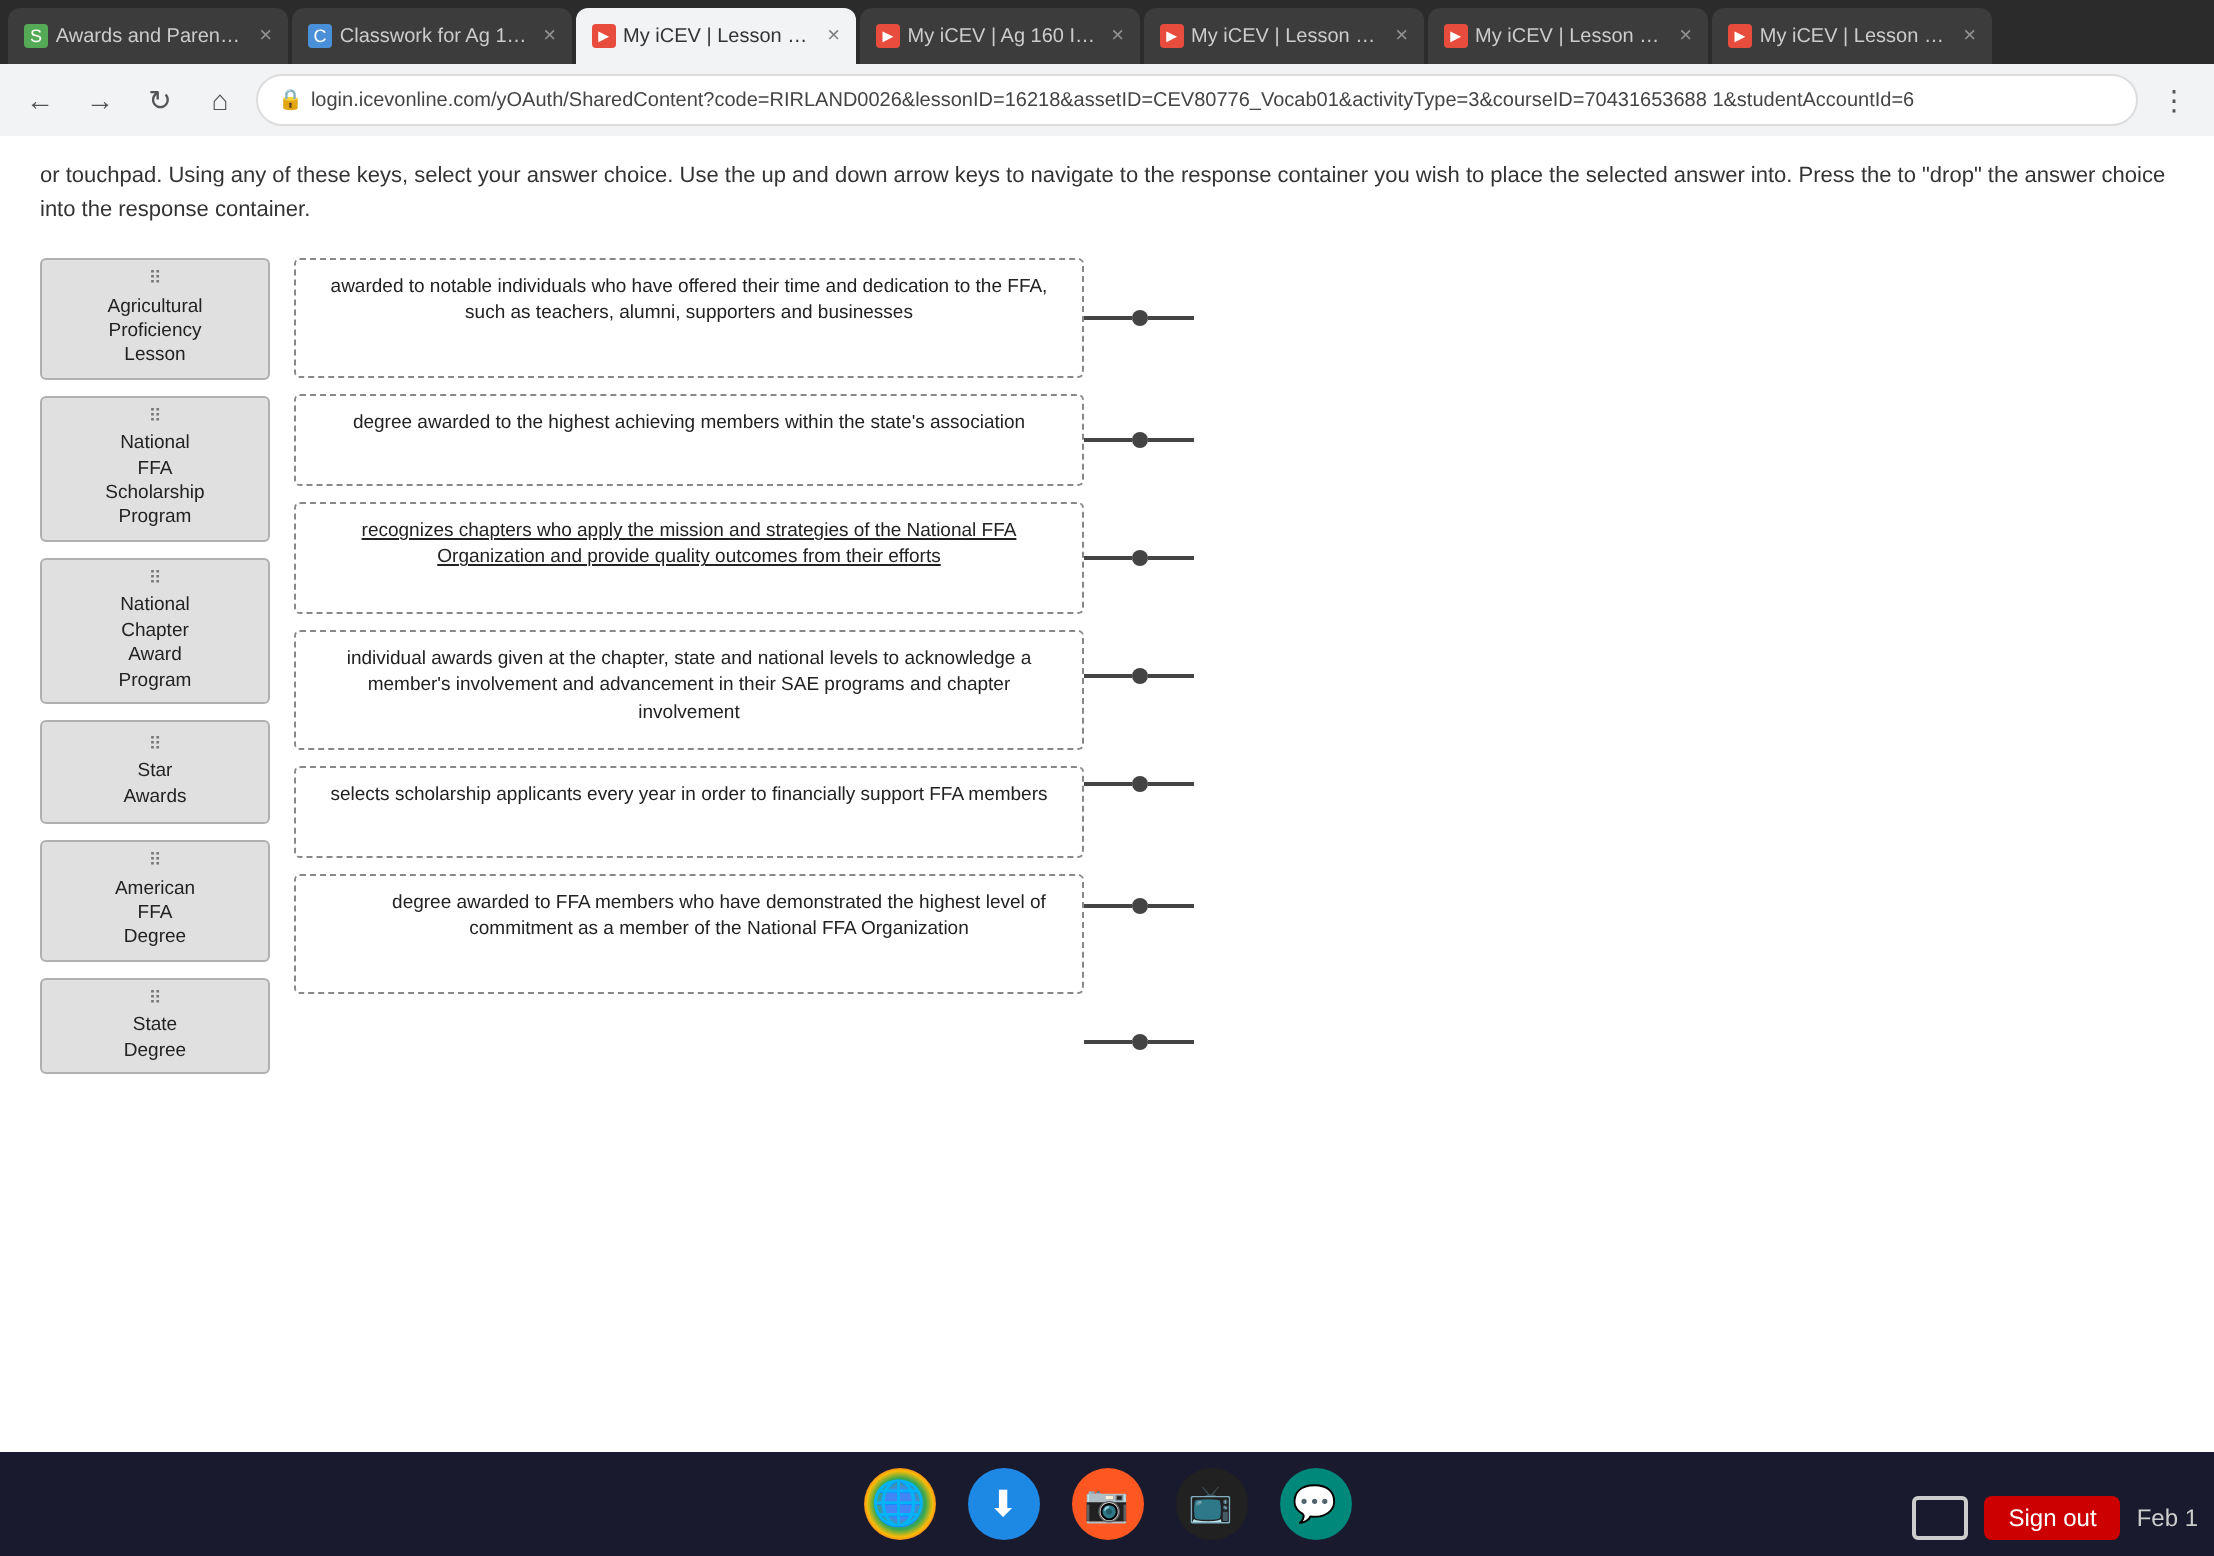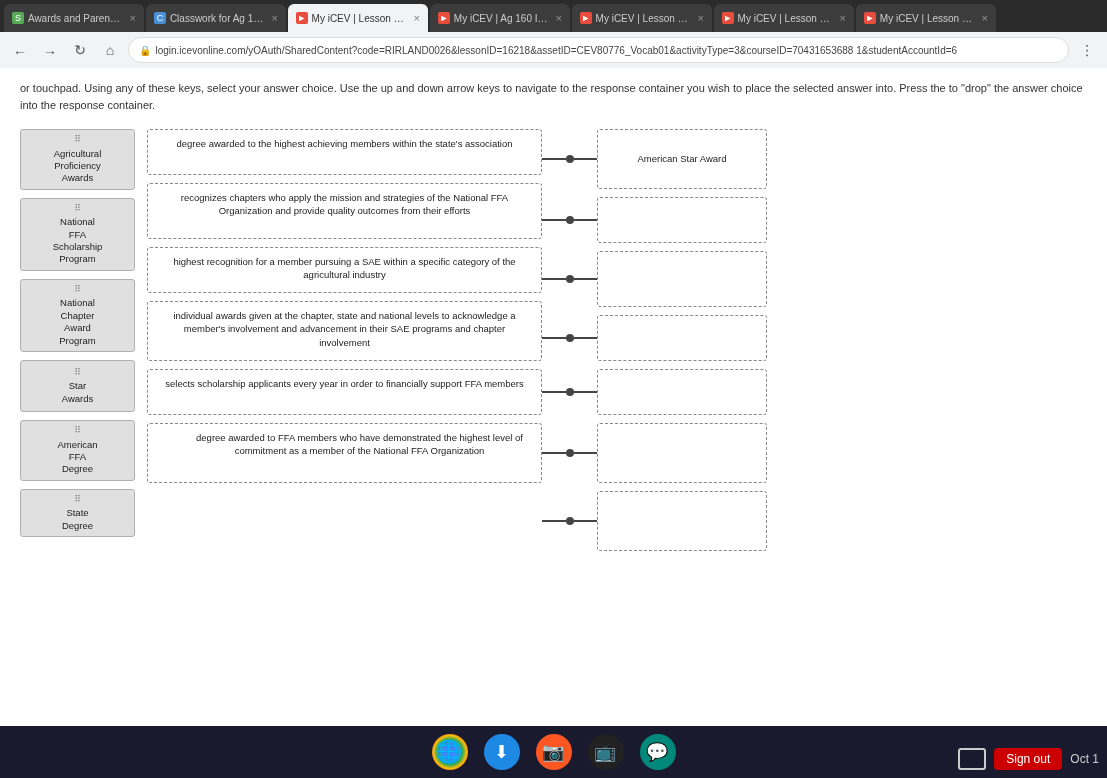--- a/index.html
+++ b/index.html
@@ -332,21 +332,21 @@
 
   <p class="instruction-text">or touchpad. Using any of these keys, select your answer choice. Use the up and down arrow keys to navigate to the response container you wish to place the selected answer into. Press the to "drop" the answer choice into the response container.</p>
 
   <div class="matching-area">
 
     <div class="col-left">
       <div class="left-drag-item" style="min-height:60px;">
         <span class="handle-dots">⠿</span>
         <span style="white-space:pre-line;">Agricultural
 Proficiency
-Awards</span>
+Lesson</span>
       </div>
       <div class="left-drag-item" style="min-height:72px;">
         <span class="handle-dots">⠿</span>
         <span style="white-space:pre-line;">National
 FFA
 Scholarship
 Program</span>
       </div>
       <div class="left-drag-item" style="min-height:72px;">
         <span class="handle-dots">⠿</span>
@@ -367,23 +367,23 @@
 Degree</span>
       </div>
       <div class="left-drag-item" style="min-height:42px;">
         <span class="handle-dots">⠿</span>
         <span style="white-space:pre-line;">State
 Degree</span>
       </div>
     </div>
 
     <div class="col-mid" style="margin-left:12px;">
+      <div class="mid-desc desc-row-1" style="min-height:60px;">awarded to notable individuals who have offered their time and dedication to the FFA, such as teachers, alumni, supporters and businesses</div>
       <div class="mid-desc desc-row-2" style="min-height:46px;">degree awarded to the highest achieving members within the state's association</div>
-      <div class="mid-desc desc-row-3" style="min-height:56px;">recognizes chapters who apply the mission and strategies of the National FFA Organization and provide quality outcomes from their efforts</div>
-      <div class="mid-desc desc-row-4" style="min-height:46px;">highest recognition for a member pursuing a SAE within a specific category of the agricultural industry</div>
+      <div class="mid-desc desc-row-3" style="min-height:56px;text-decoration:underline;">recognizes chapters who apply the mission and strategies of the National FFA Organization and provide quality outcomes from their efforts</div>
       <div class="mid-desc desc-row-6" style="min-height:60px;">individual awards given at the chapter, state and national levels to acknowledge a member's involvement and advancement in their SAE programs and chapter involvement</div>
       <div class="mid-desc desc-row-5" style="min-height:46px;">selects scholarship applicants every year in order to financially support FFA members</div>
       <div class="mid-desc desc-row-7" style="min-height:60px;padding-left:40px;">degree awarded to FFA members who have demonstrated the highest level of commitment as a member of the National FFA Organization</div>
     </div>
 
     <div class="col-conn">
 
       <div style="min-height:60px;display:flex;align-items:center;">
         <div style="flex:1;height:2px;background:#444;"></div>
         <div style="width:8px;height:8px;border-radius:50%;background:#444;"></div>
@@ -420,38 +420,29 @@
         <div style="flex:1;height:2px;background:#444;"></div>
       </div>
 
       <div style="min-height:60px;display:flex;align-items:center;">
         <div style="flex:1;height:2px;background:#444;"></div>
         <div style="width:8px;height:8px;border-radius:50%;background:#444;"></div>
         <div style="flex:1;height:2px;background:#444;"></div>
       </div>
     </div>
 
-    <div class="col-right">
-      <div class="right-drop filled" style="min-height:60px;">American Star Award</div>
-      <div class="right-drop" style="min-height:46px;"></div>
-      <div class="right-drop" style="min-height:56px;"></div>
-      <div class="right-drop" style="min-height:46px;"></div>
-      <div class="right-drop" style="min-height:46px;"></div>
-      <div class="right-drop" style="min-height:60px;"></div>
-      <div class="right-drop" style="min-height:60px;"></div>
-    </div>
 
   </div>
 </div>
 
 <div class="bottom-bar">
   <div class="taskbar-icon" style="background:radial-gradient(circle at 50% 50%, #4285f4 30%, #34a853 50%, #fbbc05 65%, #ea4335 80%);font-size:22px;">🌐</div>
   <div class="taskbar-icon" style="background:#1e88e5;color:white;font-size:18px;">⬇</div>
   <div class="taskbar-icon" style="background:#ff5722;color:white;font-size:18px;">📷</div>
   <div class="taskbar-icon" style="background:#212121;color:white;font-size:18px;">📺</div>
   <div class="taskbar-icon" style="background:#00897b;color:white;font-size:18px;">💬</div>
 </div>
 
 <div class="bottom-right">
   <div class="screen-icon"></div>
   <button class="sign-out-btn">Sign out</button>
-  <span class="date-text">Oct 1</span>
+  <span class="date-text">Feb 1</span>
 </div>
 
 </body></html>

